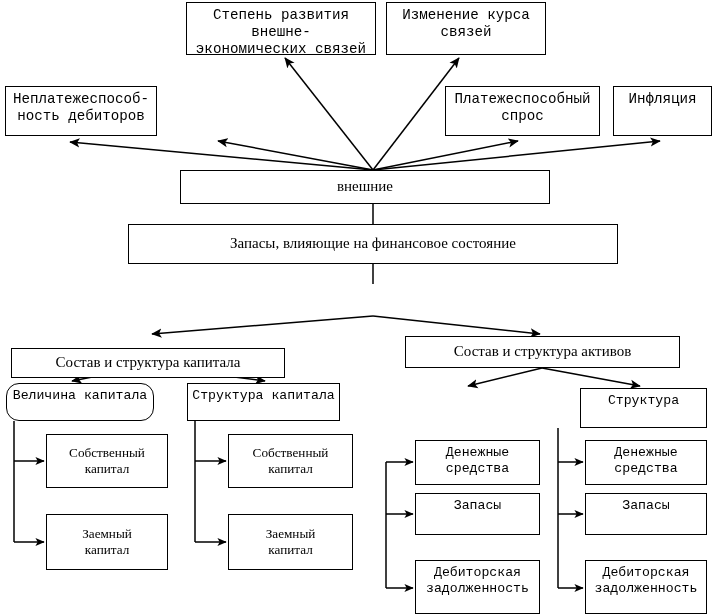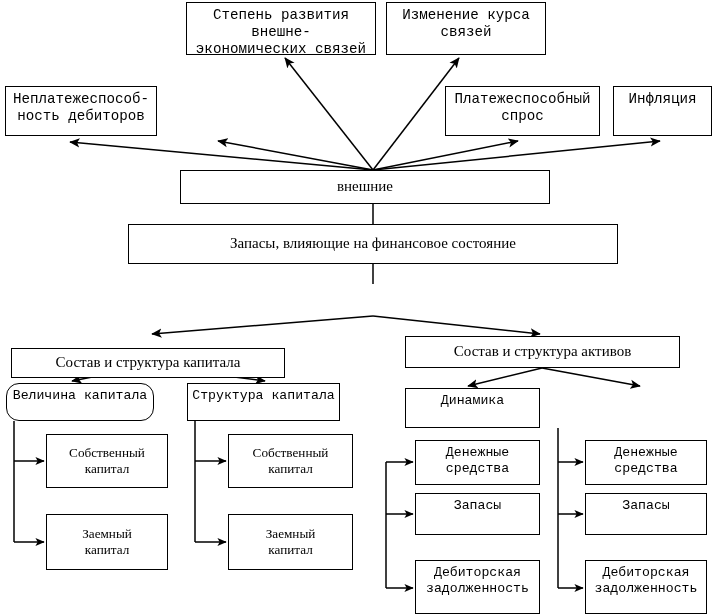--- a/index.html
+++ b/index.html
@@ -153,24 +153,24 @@
   </div>
 
   <div class="node-box fs13 align-top" style="left: 6px; top: 383px; width: 148px; height: 38px; border-radius: 13px;">
     <span class="label">Величина капитала</span>
   </div>
 
   <div class="node-box fs13 align-top" style="left: 187px; top: 383px; width: 153px; height: 38px;">
     <span class="label">Структура капитала</span>
   </div>
 
-  <div class="node-box fs13 align-top" style="left: 405px; top: 388px; width: 135px; height: 40px;">
-    <span class="label">Динамика</span>
-  </div>
-
+
+  <div class="node-box fs13 align-top" style="left: 580px; top: 388px; width: 127px; height: 40px;">
+    <span class="label">Структура</span>
+  </div>
 
   <div class="node-box fs13" style="left: 46px; top: 434px; width: 122px; height: 54px;">
     <span class="label">Собственный
 капитал</span>
   </div>
 
   <div class="node-box fs13" style="left: 46px; top: 514px; width: 122px; height: 56px;">
     <span class="label">Заемный
 капитал</span>
   </div>

